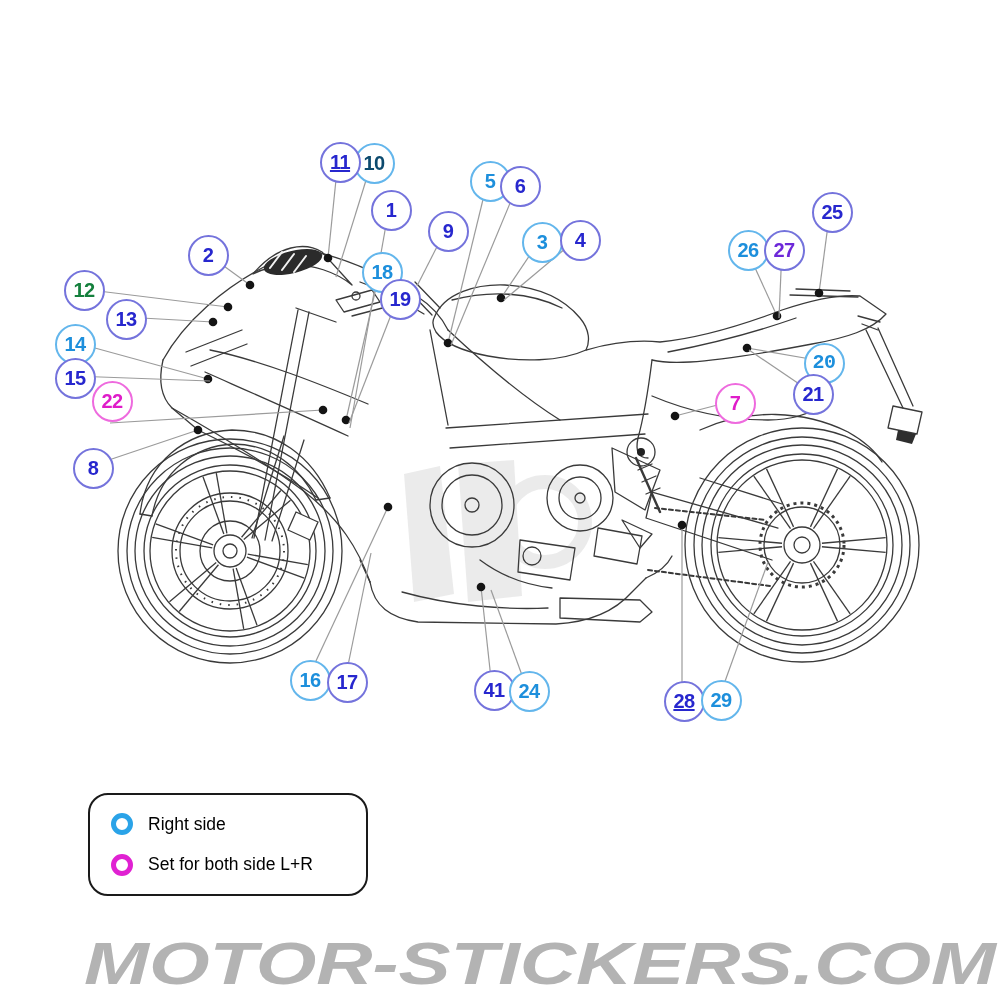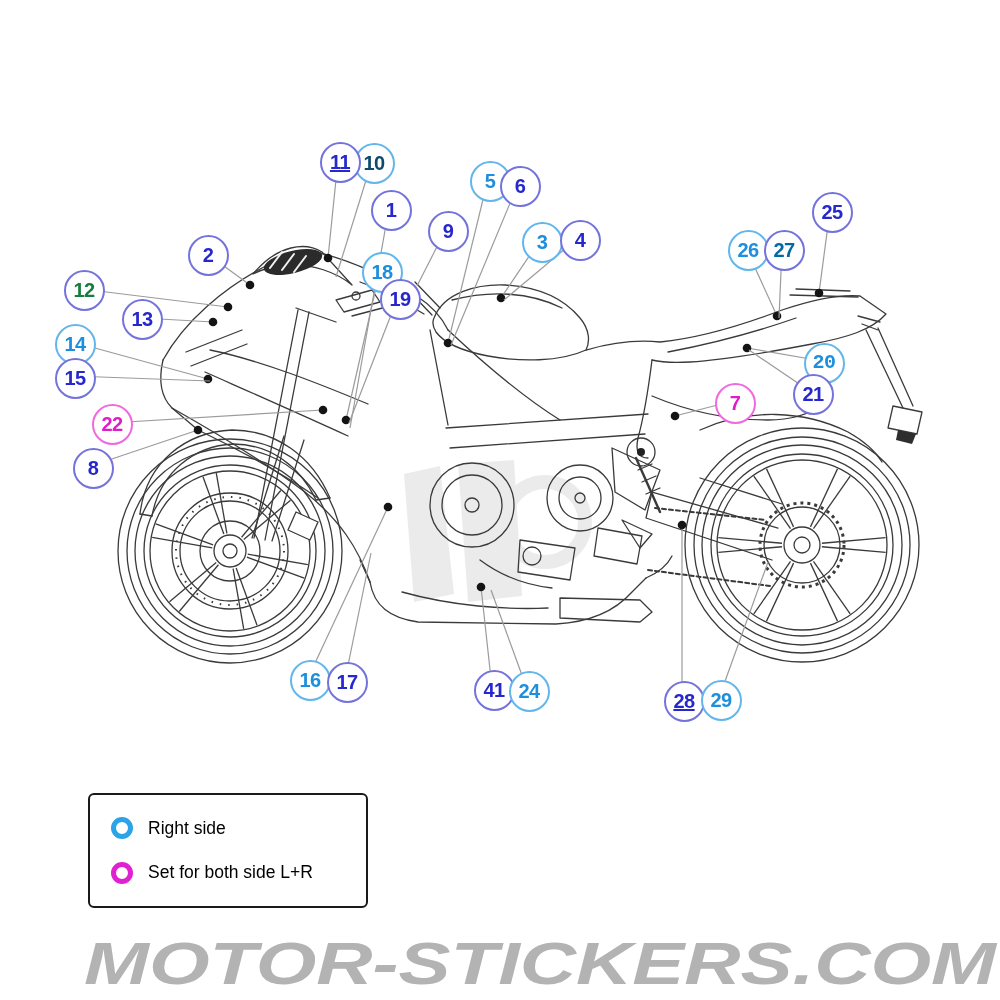--- a/index.html
+++ b/index.html
@@ -2,22 +2,22 @@
 <html><head>
 <meta charset="utf-8">
 <style>
   html,body{margin:0;padding:0;background:#fff;}
   .stage{position:relative;width:1000px;height:1000px;background:#ffffff;overflow:hidden;
          font-family:"Liberation Sans",sans-serif;}
   #art{position:absolute;left:0;top:0;}
   .callout{position:absolute;width:37px;height:37px;margin:-18.5px 0 0 -18.5px;border-radius:50%;
            border:2px solid #777;background:#ffffff;display:flex;align-items:center;justify-content:center;
            font-size:20px;font-weight:700;line-height:1;letter-spacing:-0.5px;}
-  .legend{position:absolute;left:88px;top:793px;width:280px;height:115px;background:#fff;
-          border:2px solid #1a1a1a;border-radius:6px;box-sizing:border-box;
+  .legend{position:absolute;left:88px;top:793px;width:280px;height:103px;background:#fff;
+          border:2px solid #1a1a1a;border-radius:20px;box-sizing:border-box;
           display:flex;flex-direction:column;justify-content:space-evenly;}
   .legend-row{display:flex;align-items:center;gap:15px;padding-left:21px;}
   .ring{width:12px;height:12px;border-radius:50%;border:5px solid #000;flex:0 0 auto;background:#fff;}
   .legend-label{font-size:17.5px;color:#000;}
   .wm{position:absolute;left:0;top:918px;}
 </style>
 </head>
 <body>
 
 <div class="stage">
@@ -205,35 +205,35 @@
       <div class="callout" style="left: 540px; top: 240px; border-color: rgb(99, 182, 236); color: rgb(29, 143, 220);">3</div>
       <div class="callout" style="left: 578px; top: 238px; border-color: rgb(116, 115, 220); color: rgb(39, 39, 206);">4</div>
       <div class="callout" style="left: 488px; top: 179px; border-color: rgb(99, 182, 236); color: rgb(29, 143, 220);">5</div>
       <div class="callout" style="left: 518px; top: 184px; border-color: rgb(116, 115, 220); color: rgb(39, 39, 206);">6</div>
       <div class="callout" style="left: 733px; top: 401px; border-color: rgb(238, 106, 222); color: rgb(223, 28, 201);">7</div>
       <div class="callout" style="left: 91px; top: 466px; border-color: rgb(116, 115, 220); color: rgb(39, 39, 206);">8</div>
       <div class="callout" style="left: 446px; top: 229px; border-color: rgb(116, 115, 220); color: rgb(39, 39, 206);">9</div>
       <div class="callout" style="left: 372px; top: 161px; border-color: rgb(99, 182, 236); color: #0c4a6e;">10</div>
       <div class="callout" style="left: 338px; top: 160px; border-color: rgb(116, 115, 220); color: rgb(39, 39, 206); text-decoration: underline;">11</div>
       <div class="callout" style="left: 82px; top: 288px; border-color: rgb(116, 115, 220); color: #15803d;">12</div>
-      <div class="callout" style="left: 140px; top: 317px; border-color: rgb(116, 115, 220); color: rgb(39, 39, 206);">13</div>
+      <div class="callout" style="left: 124px; top: 317px; border-color: rgb(116, 115, 220); color: rgb(39, 39, 206);">13</div>
       <div class="callout" style="left: 73px; top: 342px; border-color: rgb(99, 182, 236); color: rgb(29, 143, 220);">14</div>
       <div class="callout" style="left: 73px; top: 376px; border-color: rgb(116, 115, 220); color: rgb(39, 39, 206);">15</div>
       <div class="callout" style="left: 308px; top: 678px; border-color: rgb(99, 182, 236); color: rgb(29, 143, 220);">16</div>
       <div class="callout" style="left: 345px; top: 680px; border-color: rgb(116, 115, 220); color: rgb(39, 39, 206);">17</div>
       <div class="callout" style="left: 380px; top: 270px; border-color: rgb(99, 182, 236); color: rgb(29, 143, 220);">18</div>
       <div class="callout" style="left: 398px; top: 297px; border-color: rgb(116, 115, 220); color: rgb(39, 39, 206);">19</div>
       <div class="callout" style="left: 822px; top: 361px; border-color: rgb(99, 182, 236); color: rgb(29, 143, 220); font-family: Liberation Mono, monospace;">20</div>
       <div class="callout" style="left: 811px; top: 392px; border-color: rgb(116, 115, 220); color: rgb(39, 39, 206);">21</div>
-      <div class="callout" style="left: 110px; top: 422px; border-color: rgb(238, 106, 222); color: rgb(223, 28, 201);">22</div>
+      <div class="callout" style="left: 110px; top: 399px; border-color: rgb(238, 106, 222); color: rgb(223, 28, 201);">22</div>
       <div class="callout" style="left: 492px; top: 688px; border-color: rgb(116, 115, 220); color: rgb(39, 39, 206);">41</div>
       <div class="callout" style="left: 527px; top: 689px; border-color: rgb(99, 182, 236); color: rgb(29, 143, 220);">24</div>
       <div class="callout" style="left: 830px; top: 210px; border-color: rgb(116, 115, 220); color: rgb(39, 39, 206);">25</div>
       <div class="callout" style="left: 746px; top: 248px; border-color: rgb(99, 182, 236); color: rgb(29, 143, 220);">26</div>
-      <div class="callout" style="left: 782px; top: 248px; border-color: rgb(116, 115, 220); color: #0369a1;">27</div>
+      <div class="callout" style="left: 782px; top: 248px; border-color: rgb(116, 115, 220); color: #6d28d9;">27</div>
       <div class="callout" style="left: 682px; top: 699px; border-color: rgb(116, 115, 220); color: rgb(39, 39, 206); text-decoration: underline;">28</div>
       <div class="callout" style="left: 719px; top: 698px; border-color: rgb(99, 182, 236); color: rgb(29, 143, 220);">29</div>
     </div>
 
   <div class="legend">
     <div class="legend-row">
       <span class="ring" style="border-color: rgb(42, 163, 232);"></span>
       <span class="legend-label">Right side</span>
     </div>
     <div class="legend-row">

